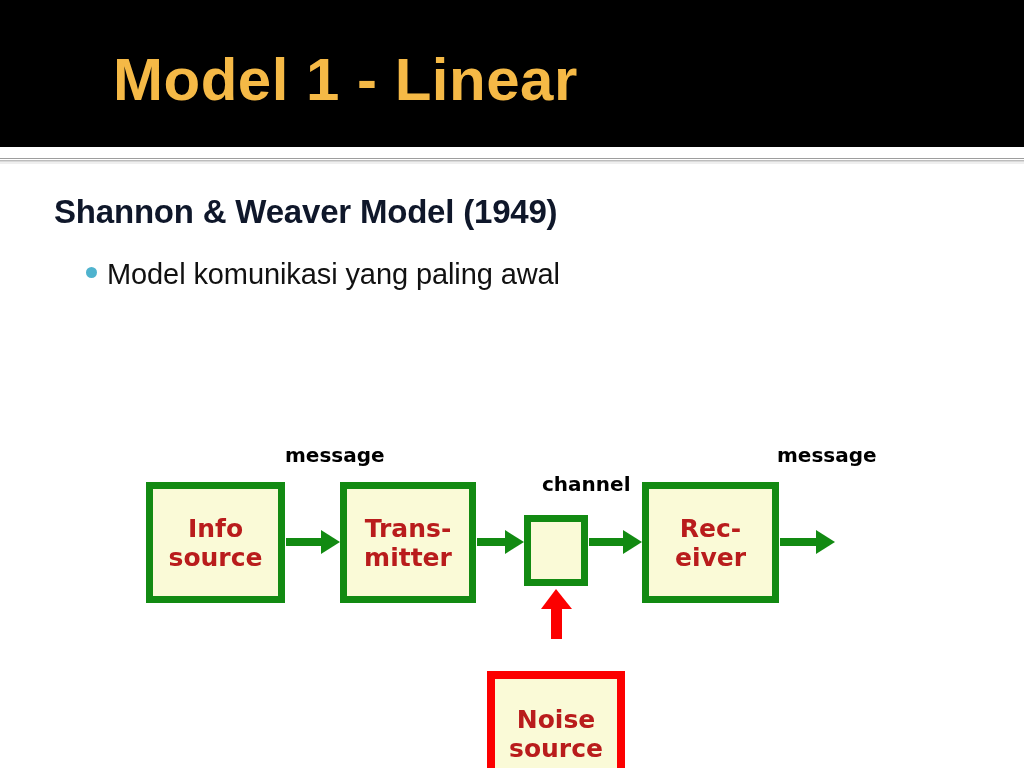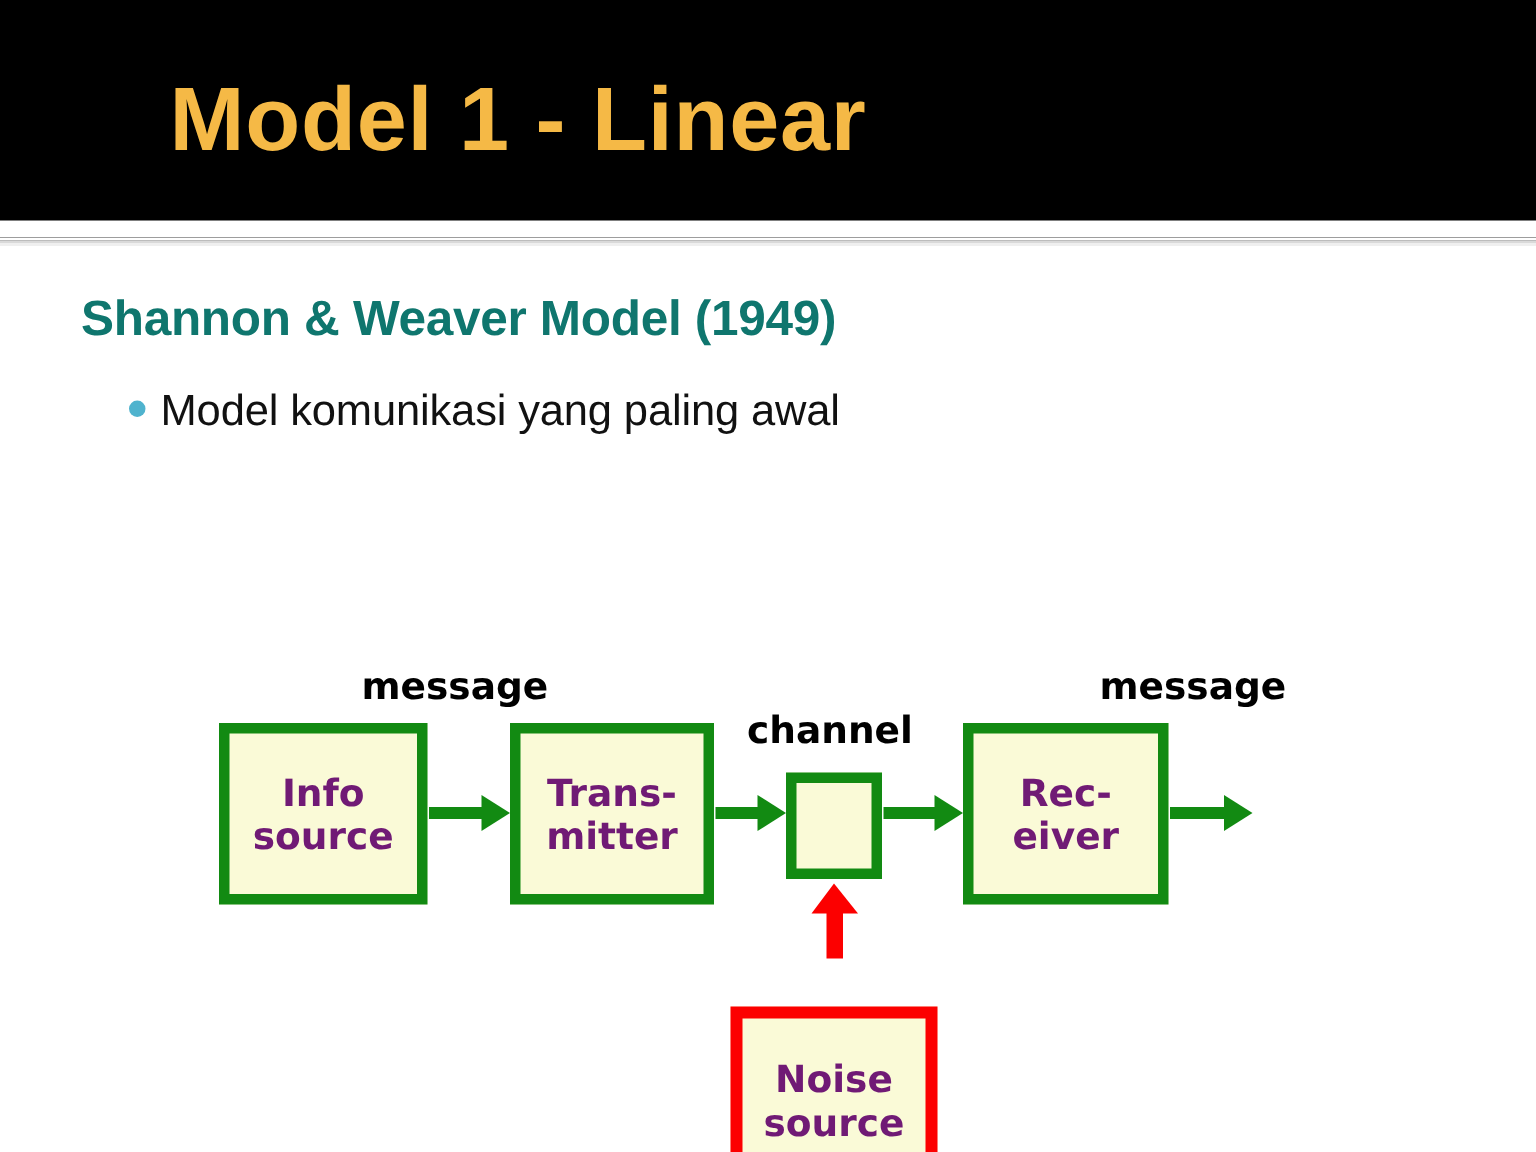--- a/index.html
+++ b/index.html
@@ -54,21 +54,21 @@
     left: 0; top: 167px;
     width: 1024px;
     height: 601px;
   }
   #heading {
     position: absolute;
     left: 54px;
     top: 26px;
     font-size: 33px;
     font-weight: bold;
-    color: #0f766e;
+    color: #0f172a;
     letter-spacing: -0.2px;
     white-space: nowrap;
   }
   .bullet-row {
     position: absolute;
     display: flex;
     align-items: flex-start;
   }
   .bullet-dot {
     width: 11px;
@@ -107,33 +107,34 @@
     align-items: center;
     justify-content: center;
   }
   .node-box.green { border: 7px solid #128A12; }
   .node-box.red   { border: 8px solid #FC0000; margin-top: 32px; }
 
   .node-label {
     font-family: "DejaVu Sans", sans-serif;
     font-weight: bold;
     font-size: 25px;
-    color: #701a75;
+    color: #b91c1c;
     line-height: 1.16;
     text-align: center;
     white-space: nowrap;
   }
 
   .edge-label {
     position: absolute;
     font-family: "DejaVu Sans", sans-serif;
     font-weight: bold;
-    font-size: 25px;
+    font-size: 20px;
     color: #000000;
     white-space: nowrap;
+    margin-left: 44px;
   }
 
   
   .arrow-h {
     position: absolute;
     height: 14px;
   }
   .arrow-h .shaft {
     position: absolute;
     left: 0; top: 3px;

